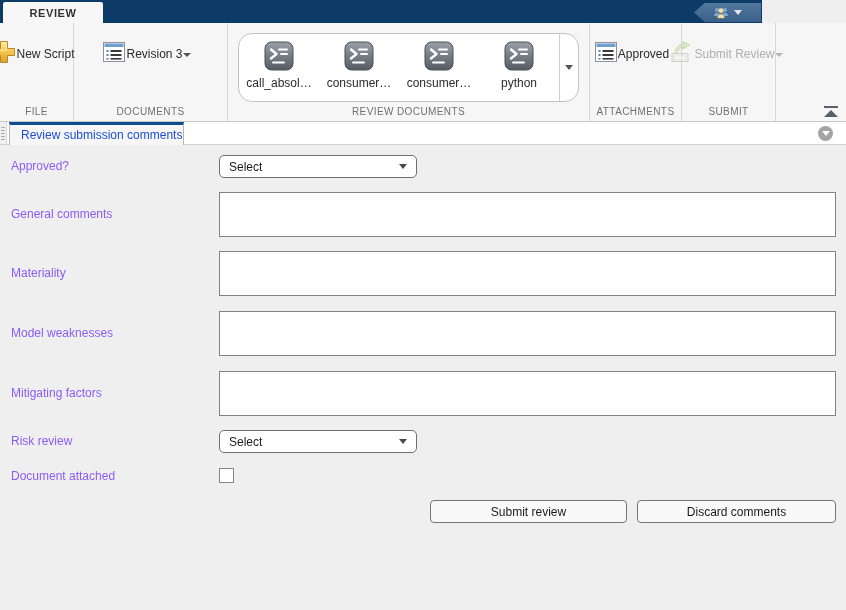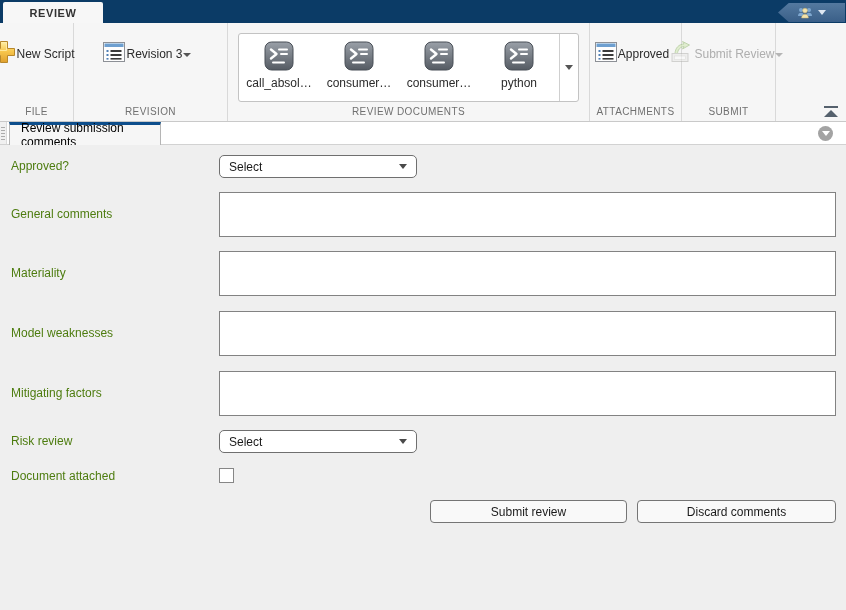--- a/index.html
+++ b/index.html
@@ -1,20 +1,20 @@
 <!DOCTYPE html>
 <html><head>
 <meta charset="utf-8">
 <style>
   *{box-sizing:border-box;margin:0;padding:0}
   html,body{width:846px;height:610px;overflow:hidden}
   body{font-family:"Liberation Sans",sans-serif;background:#efefef;position:relative}
 
   
-  .banner{position:absolute;left:0;top:0;width:846px;height:23px;background:#0b3b66}
+  .banner{position:absolute;left:0;top:0;width:762px;height:23px;background:#0b3b66}
   .app-tab{position:absolute;left:3px;top:2px;width:100px;height:21px;background:#f7f7f7;
            border-radius:2px 2px 0 0;display:flex;align-items:center;justify-content:center;
            font-size:11px;font-weight:bold;color:#333;letter-spacing:.6px}
   .user-btn{position:absolute;right:1px;top:3px;width:67px;height:19px;
             background:linear-gradient(#54799f,#3a5f88);
             clip-path:polygon(0 50%,16% 0,100% 0,100% 100%,16% 100%);
             display:flex;align-items:center;justify-content:center;gap:5px;cursor:pointer}
   .user-btn .caret{width:0;height:0;border-left:4px solid transparent;border-right:4px solid transparent;
                    border-top:5px solid #dfe8f2}
 
@@ -32,52 +32,52 @@
   .tool-btn .lbl{font-size:12px;color:#2b2b2b;margin-top:3px;white-space:nowrap}
   .tool-btn.disabled{cursor:default}
   .tool-btn.disabled .lbl{color:#aeaeae}
   .tool-btn.disabled svg{opacity:.55}
   .caret-sm{width:0;height:0;border-left:4px solid transparent;border-right:4px solid transparent;
             border-top:4px solid #555;margin-top:5px}
   .tool-btn.disabled .caret-sm{border-top-color:#b5b5b5}
   .icon-wrap{height:28px;display:flex;align-items:center;justify-content:center}
 
   
-  .gallery{margin-top:10px;height:69px;background:#fff;border:1px solid #c3c3c3;border-radius:3px;
+  .gallery{margin-top:10px;height:69px;background:#fff;border:1px solid #c3c3c3;border-radius:14px;
            display:flex;overflow:hidden}
   .gal-item{width:80px;display:flex;flex-direction:column;align-items:center;padding-top:7px;cursor:pointer}
   .gal-item .lbl{font-size:12px;color:#2b2b2b;margin-top:1px;max-width:76px;overflow:hidden;
                  text-overflow:ellipsis;white-space:nowrap}
   .gal-arrow{width:19px;border-left:1px solid #cfcfcf;display:flex;align-items:center;justify-content:center;cursor:pointer}
   .gal-arrow .tri{width:0;height:0;border-left:4px solid transparent;border-right:4px solid transparent;
                   border-top:5px solid #555}
 
   
   .collapse-ts{position:absolute;right:8px;bottom:4px;width:14px;height:11px;cursor:pointer}
   .collapse-ts .bar{height:2px;background:#55616d;margin-bottom:2px}
   .collapse-ts .tri{width:0;height:0;border-left:7px solid transparent;border-right:7px solid transparent;
                     border-bottom:7px solid #55616d}
 
   
   .tabbar{position:absolute;left:0;top:122px;width:846px;height:23px;background:#fff;
           border-bottom:1px solid #d2d2d2}
   .grip{position:absolute;left:0;top:0;width:7px;height:22px;background:#f0f0f0;border-right:1px solid #dadada;cursor:grab}
   .grip .lines{position:absolute;left:1px;top:5px;width:4px;height:13px;
                background:repeating-linear-gradient(to bottom,#ababab 0 1px,transparent 1px 3px)}
-  .panel-tab{position:absolute;left:9px;top:0;width:152px;height:23px;background:#f6f6f6;
+  .panel-tab{position:absolute;left:9px;top:0;width:175px;height:23px;background:#f6f6f6;
              border-left:1px solid #b5b5b5;border-right:1px solid #b5b5b5;border-top:3px solid #0d4e8c;
-             display:flex;align-items:center;padding-left:11px;font-size:12px;color:#000000;cursor:pointer}
+             display:flex;align-items:center;padding-left:11px;font-size:12px;color:#1d4ed8;cursor:pointer}
   .panel-collapse{position:absolute;right:13px;top:4px;width:15px;height:15px;border-radius:50%;
                   background:#a3a3a3;display:flex;align-items:center;justify-content:center;cursor:pointer}
   .panel-collapse .tri{width:0;height:0;border-left:4px solid transparent;border-right:4px solid transparent;
                        border-top:5px solid #fff}
 
   
   .form{position:absolute;left:0;top:145px;width:846px;height:465px;background:#efefef}
-  .f-label{position:absolute;left:11px;font-size:12px;color:#4d7c0f;white-space:nowrap}
+  .f-label{position:absolute;left:11px;font-size:12px;color:#8b5cf6;white-space:nowrap}
   .dropdown{position:absolute;left:219px;width:198px;height:23px;background:#fff;border:1px solid #6f6f6f;
             border-radius:5px;display:flex;align-items:center;justify-content:space-between;
             padding:0 9px;font-size:12px;color:#1a1a1a;cursor:pointer}
   .dropdown .tri{width:0;height:0;border-left:4px solid transparent;border-right:4px solid transparent;
                  border-top:5px solid #4a4a4a}
   .ta{position:absolute;left:219px;width:617px;height:45px;background:#fff;border:1px solid #828282;
       resize:none;font-family:"Liberation Sans",sans-serif;font-size:12px;padding:3px 5px;outline:none}
   .checkbox{position:absolute;left:219px;width:15px;height:15px;background:#fff;border:1px solid #868686;cursor:pointer}
   .form-btn{position:absolute;height:23px;background:#f9f9f9;border:1px solid #757575;border-radius:4px;
             font-size:12px;color:#1a1a1a;display:flex;align-items:center;justify-content:center;cursor:pointer}
@@ -147,21 +147,21 @@
             <rect x="4.5" y="13" width="2" height="2" fill="#4f7fb5"></rect>
               <rect x="8.5" y="13" width="11" height="2" fill="#3a3a3a"></rect>
             <rect x="4.5" y="17" width="2" height="1.6" fill="#4f7fb5"></rect>
               <rect x="8.5" y="17" width="11" height="1.6" fill="#3a3a3a"></rect>
           </svg>
         </span>
         <span class="lbl">Revision 3</span>
         <span class="caret-sm"></span>
       </div>
     </div>
-    <div class="ts-label">REVISION</div>
+    <div class="ts-label">DOCUMENTS</div>
   </div>
 
   <div class="ts-section sec-docs">
     <div class="ts-content" style="align-items:flex-start">
       <div class="gallery">
         <div class="gal-item">
           <span>
             <svg width="30" height="30" viewBox="0 0 30 30">
               <rect x="1" y="1" width="28" height="28" rx="6.5" fill="url(#grayGrad)" stroke="#494f57"></rect>
               <path d="M7 8.5l5.5 4.5L7 17.5" stroke="#fff" stroke-width="2.4" fill="none" stroke-linecap="round" stroke-linejoin="round"></path>

